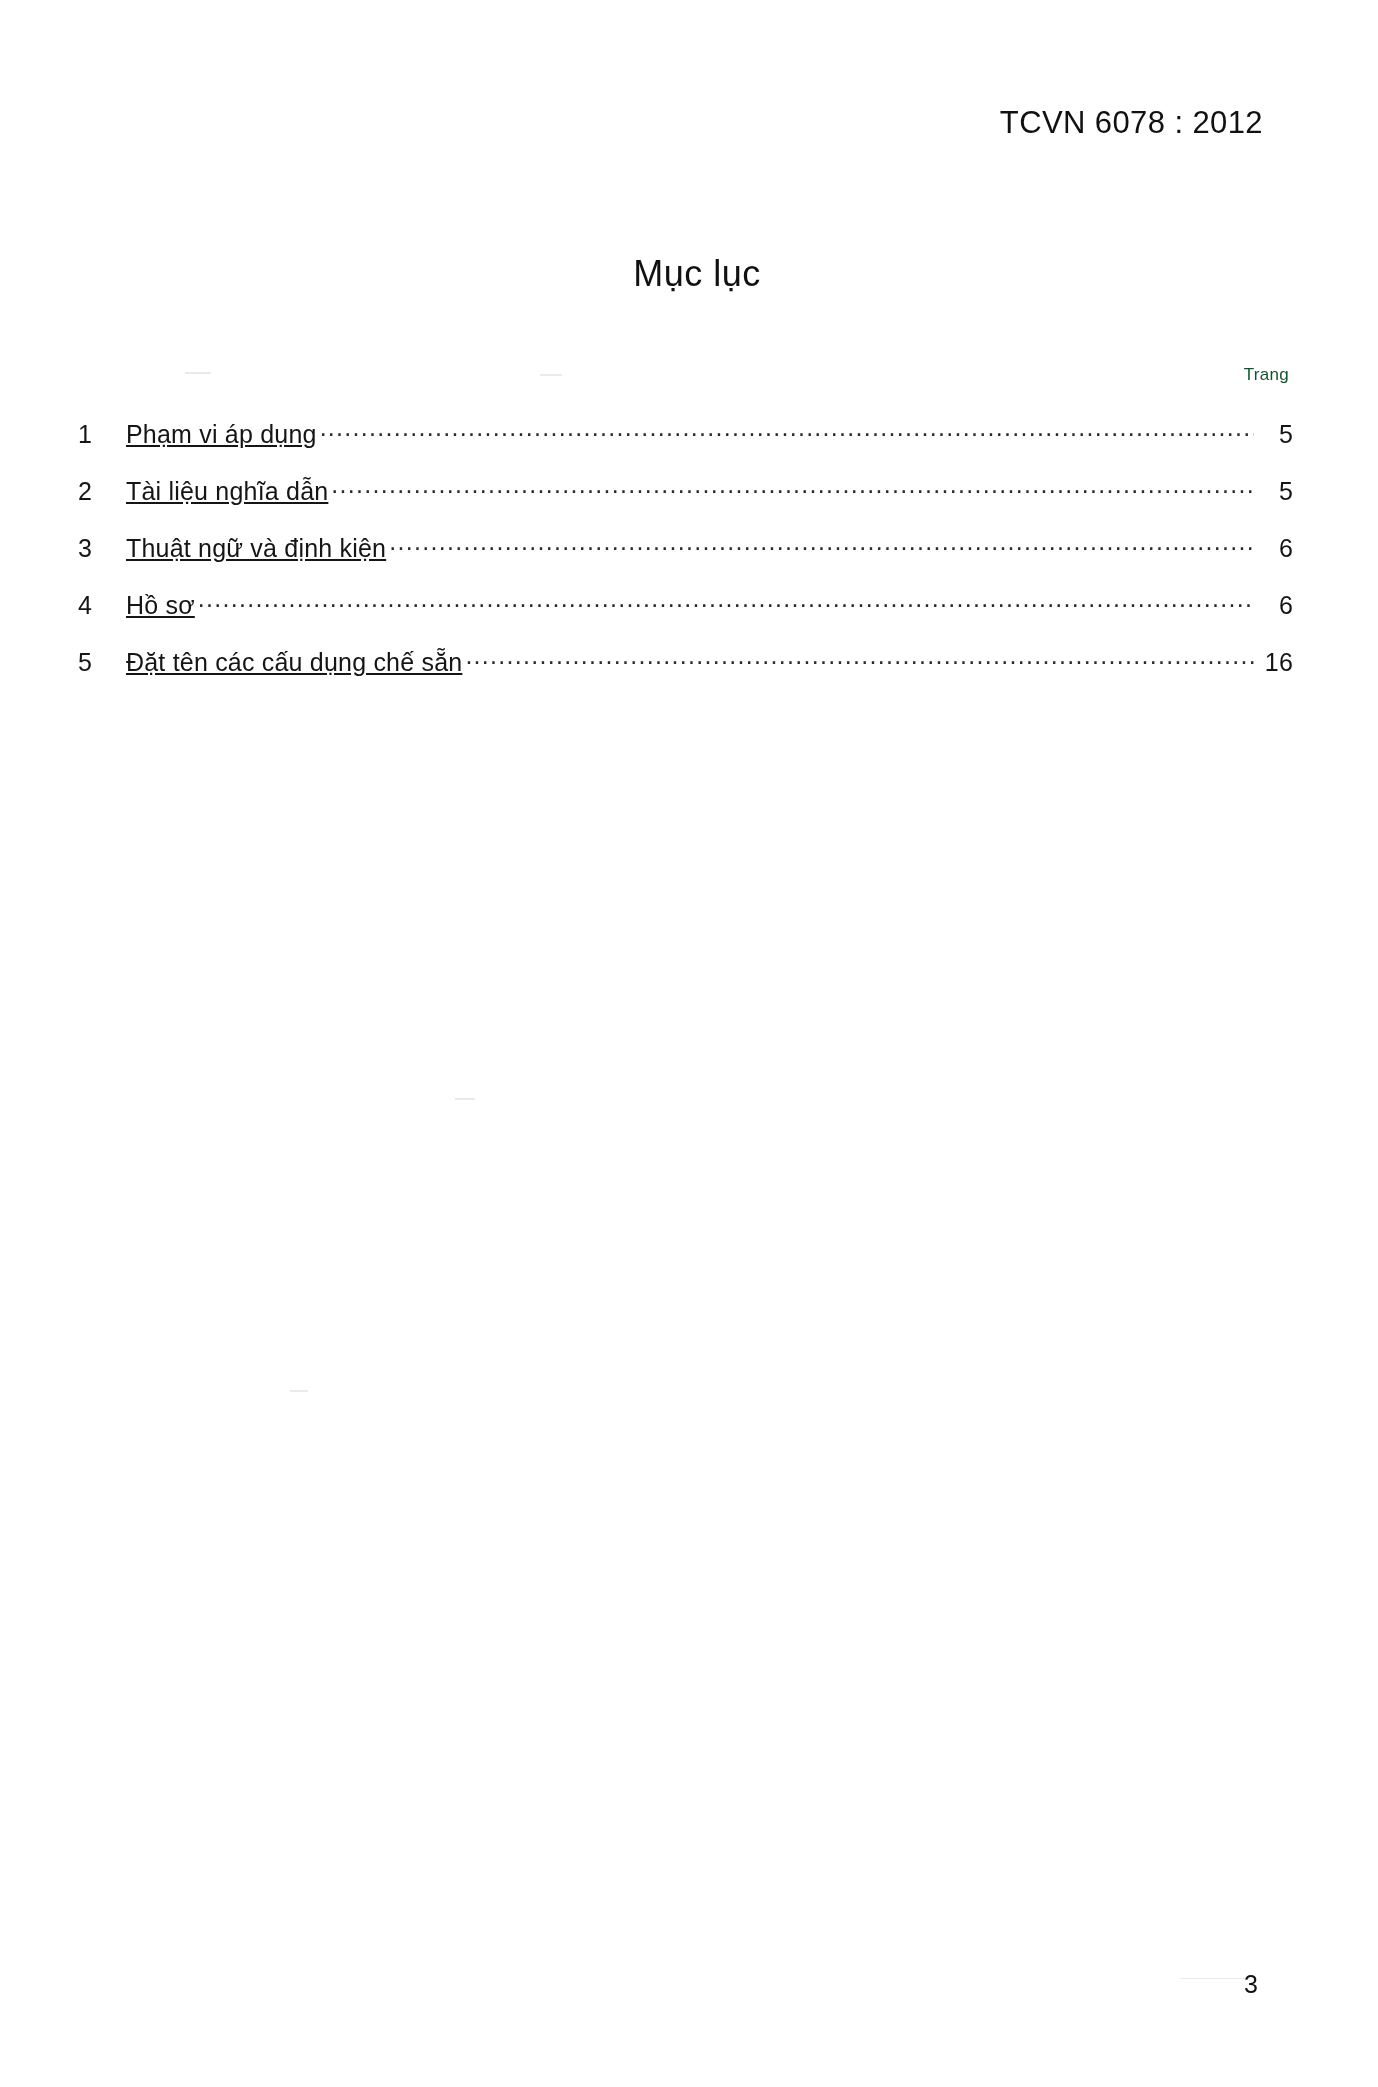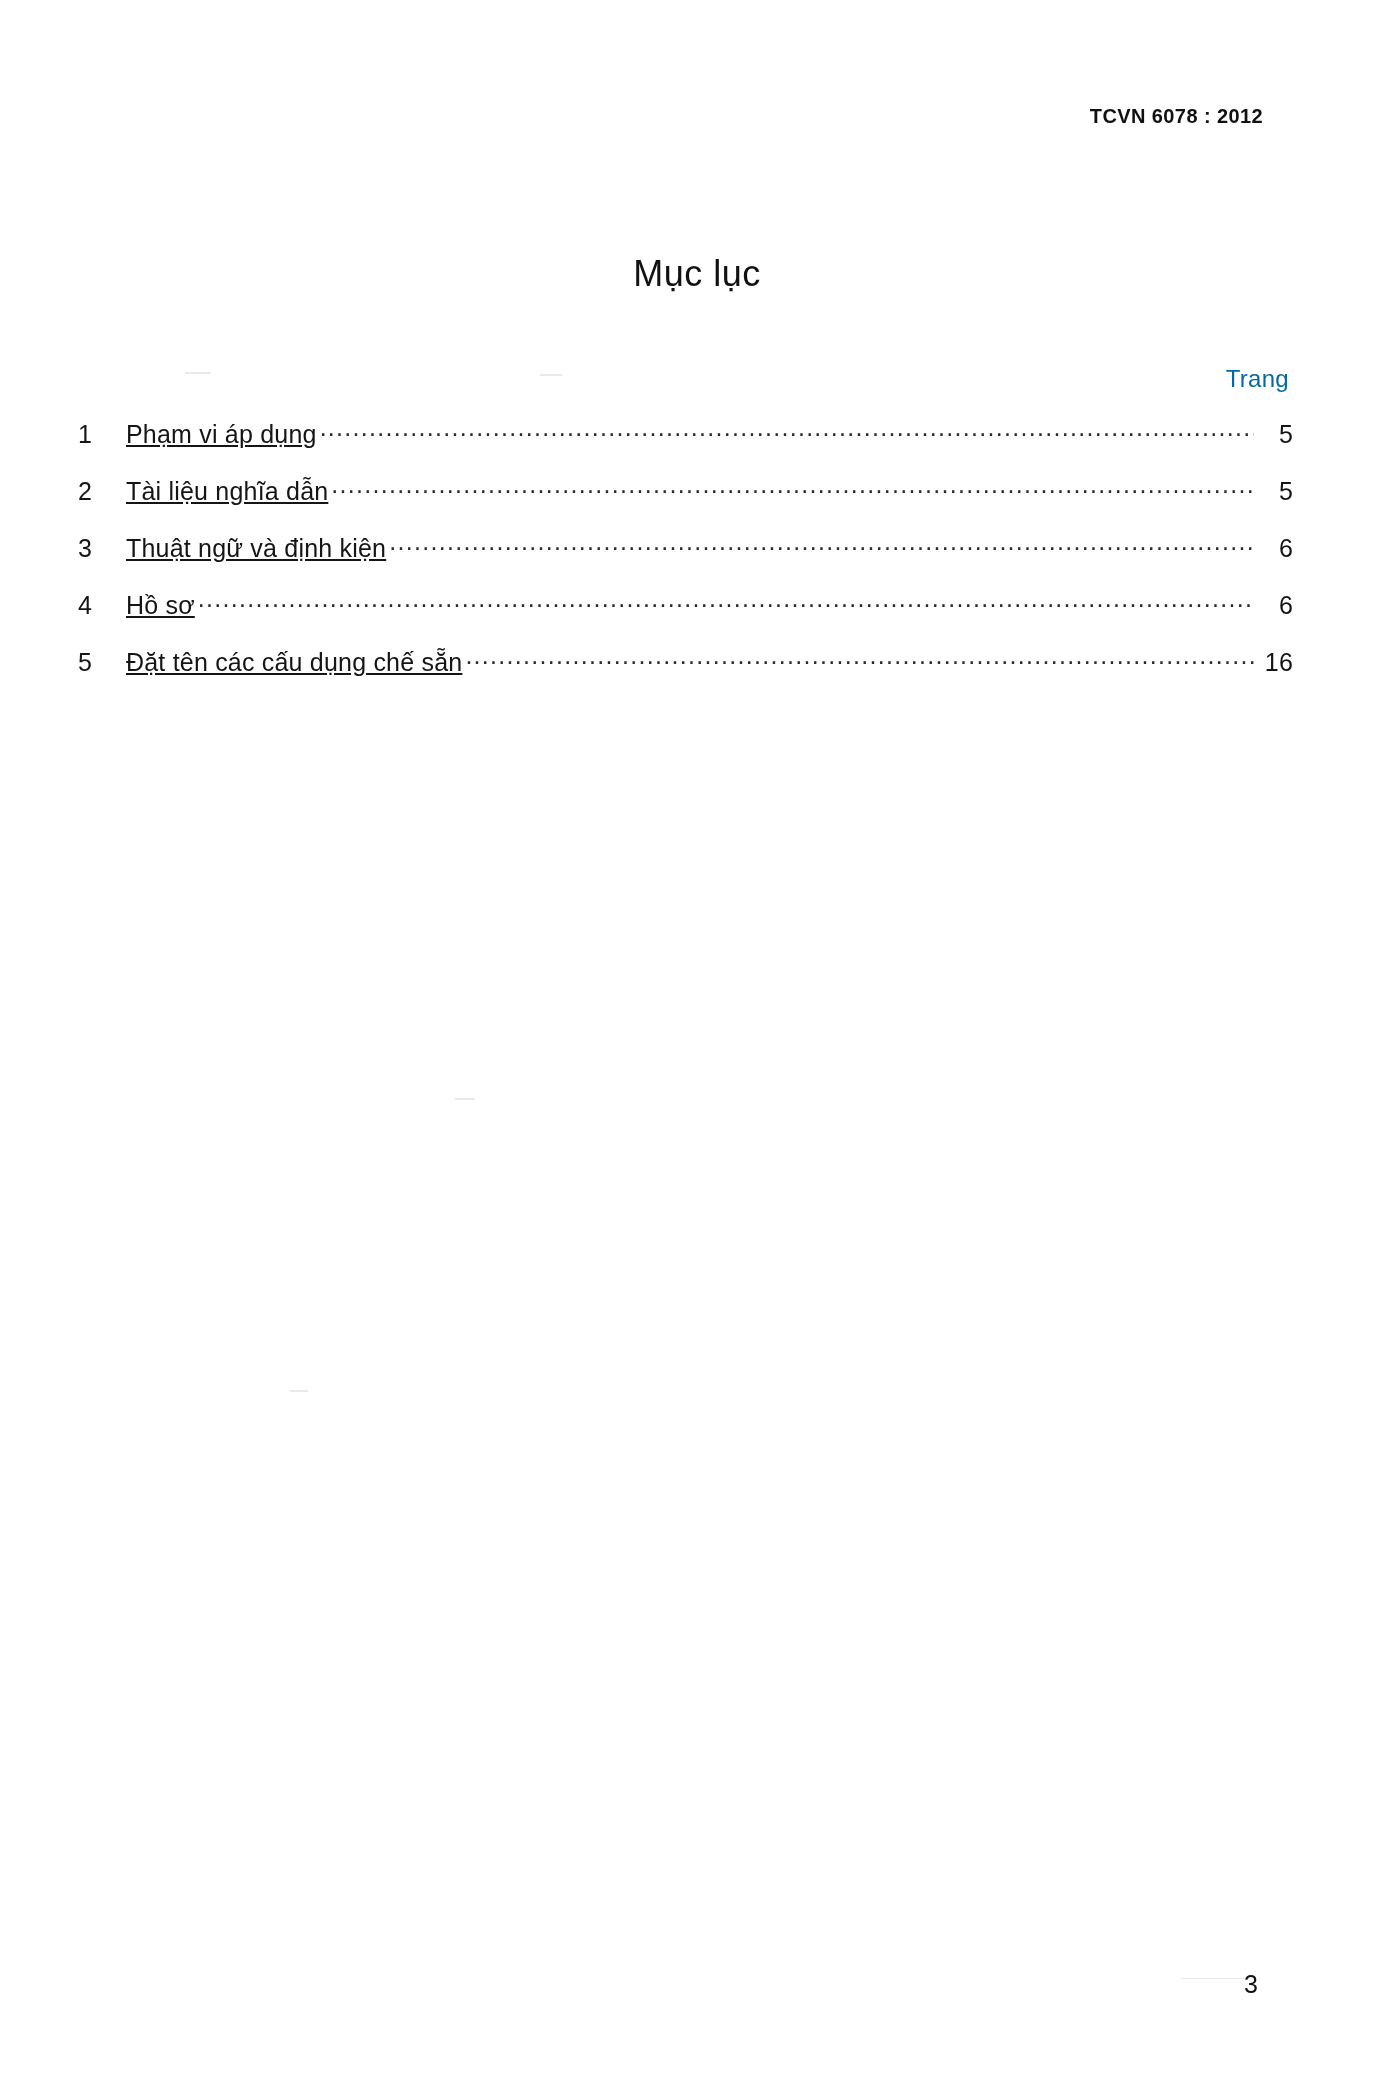--- a/index.html
+++ b/index.html
@@ -16,22 +16,22 @@
     width: 1378px;
     height: 2087px;
     background: #ffffff;
     overflow: hidden;
     box-sizing: border-box;
   }
   .header-right {
     position: absolute;
     top: 105px;
     right: 115px;
-    font-size: 20px;
-    font-weight: bold;
+    font-size: 31px;
+    font-weight: normal;
     letter-spacing: 0.4px;
     color: #111;
     white-space: nowrap;
     text-align: center;
   }
   .doc-title {
     position: absolute;
     top: 253px;
     left: 0;
     width: 1378px;
@@ -44,24 +44,24 @@
     box-sizing: border-box;
   }
   .toc {
     position: absolute;
     top: 365px;
     left: 78px;
     width: 1215px;
   }
   .toc-pagehead {
     text-align: right;
-    font-size: 24px;
-    color: #0369a1;
+    font-size: 17px;
+    color: #14532d;
     padding-right: 4px;
-    margin-bottom: 25px;
+    margin-bottom: 33px;
     letter-spacing: 0.3px;
   }
   .toc-row {
     display: flex;
     align-items: baseline;
     font-size: 25px;
     color: #151515;
     margin-bottom: 26px;
     letter-spacing: 0.2px;
   }

